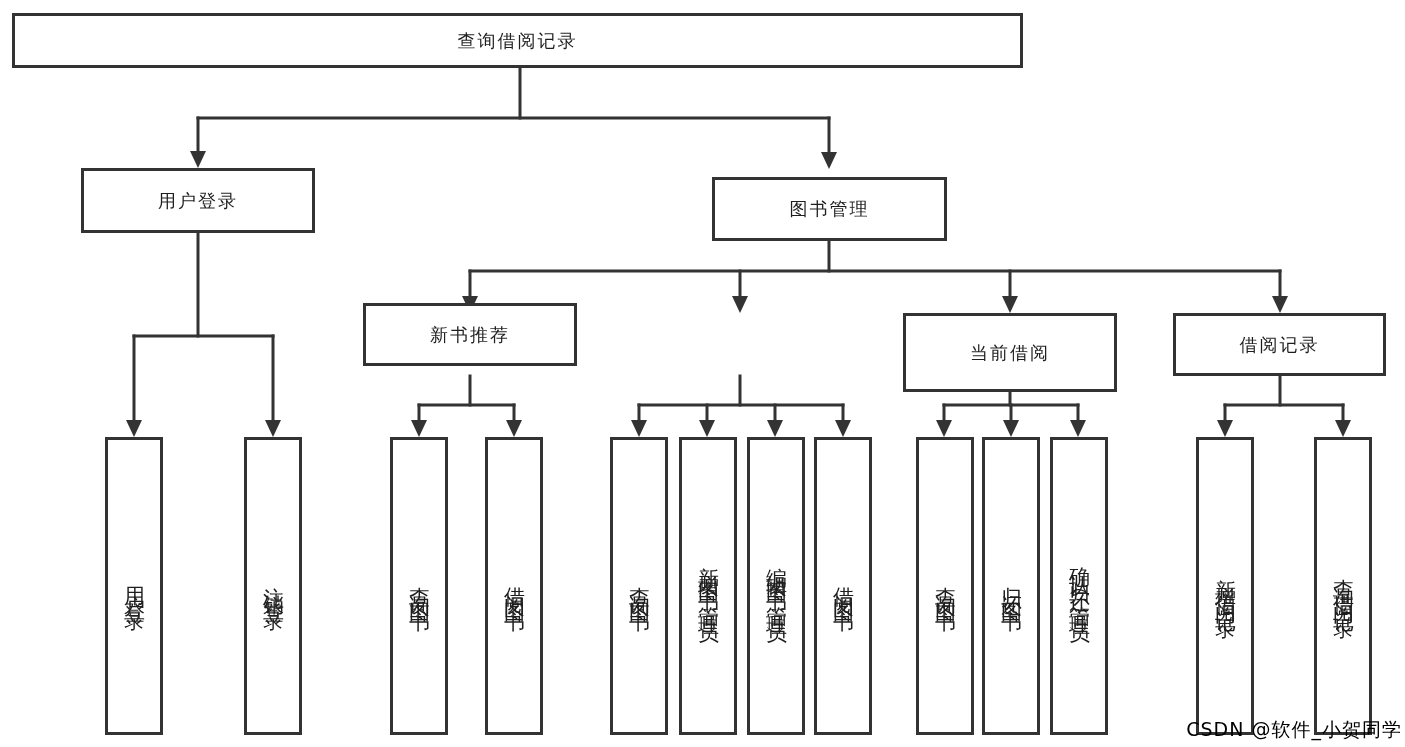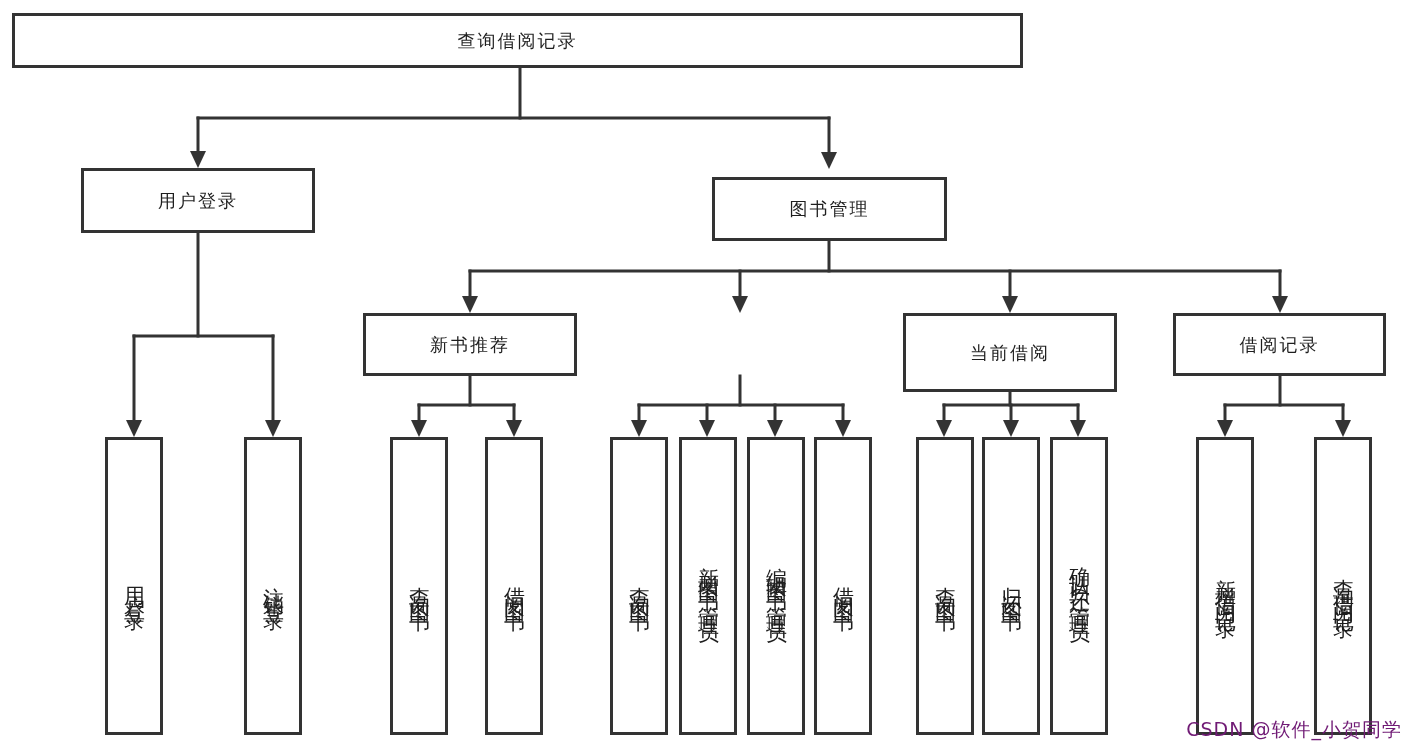--- a/index.html
+++ b/index.html
@@ -27,33 +27,33 @@
     text-orientation:mixed;
     font-size:21px;
     letter-spacing:8px;
     line-height:1;
     white-space:nowrap;
   }
   
   .n-root{left:12px;top:13px;width:1011px;height:55px;}
   .n-user{left:81px;top:168px;width:234px;height:65px;}
   .n-mgmt{left:712px;top:169px;width:235px;height:64px;margin-top:8px;}
-  .n-rec{left:363px;top:313px;width:214px;height:63px;}
+  .n-rec{left:363px;top:303px;width:214px;height:63px;}
   .n-bor{left:633px;top:313px;width:214px;height:63px;}
   .n-cur{left:903px;top:313px;width:214px;height:79px;}
   .n-rcd{left:1173px;top:313px;width:213px;height:63px;}
   .lf1{left:105px}.lf2{left:244px}.lf3{left:390px}.lf4{left:485px}
   .lf5{left:610px}.lf6{left:679px}.lf7{left:747px}.lf8{left:814px}
   .lf9{left:916px}.lf10{left:982px}.lf11{left:1050px}
   .lf12{left:1196px}.lf13{left:1314px}
   .watermark{
     position:absolute;
     right:3px;bottom:4px;
     font-size:19px;
-    color:#701a75;
+    color:#000000;
     letter-spacing:1px;
     z-index:10;
     white-space:nowrap;
   }
   line,path{stroke:#333333;stroke-width:3;stroke-linecap:square;fill:none;}
   polygon{fill:#333333;stroke:none;}
 </style>
 </head>
 <body>
 

